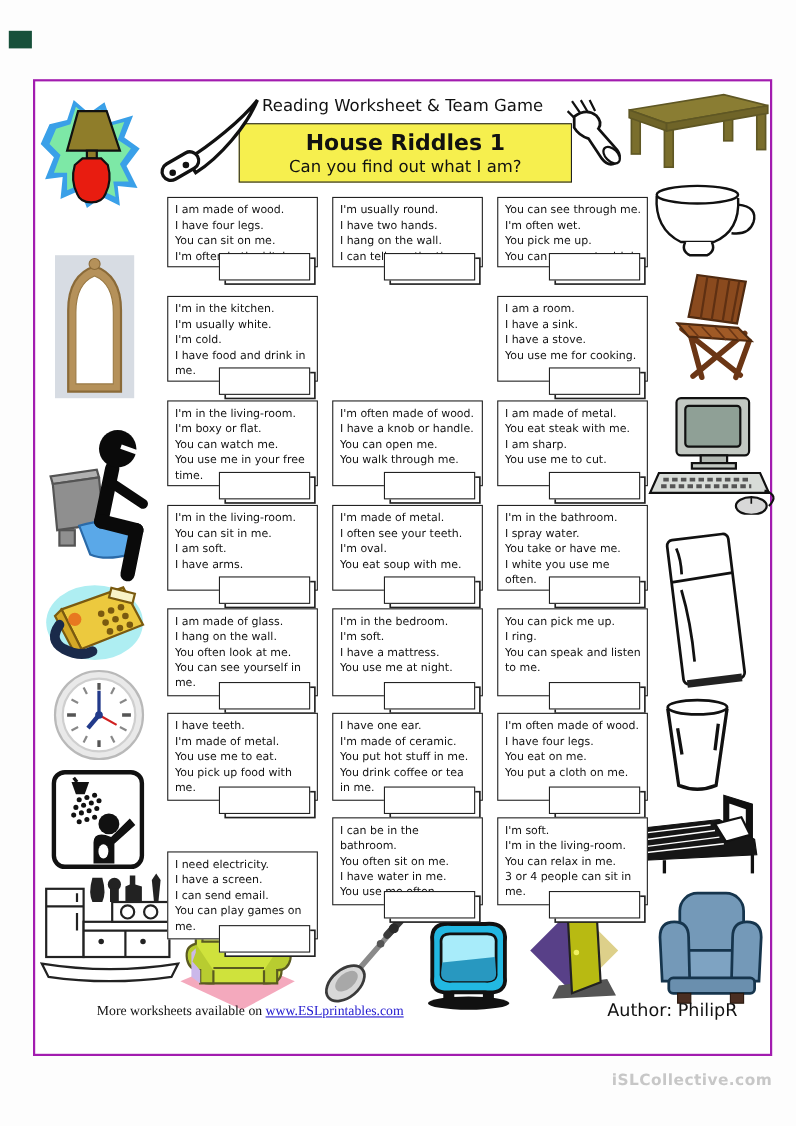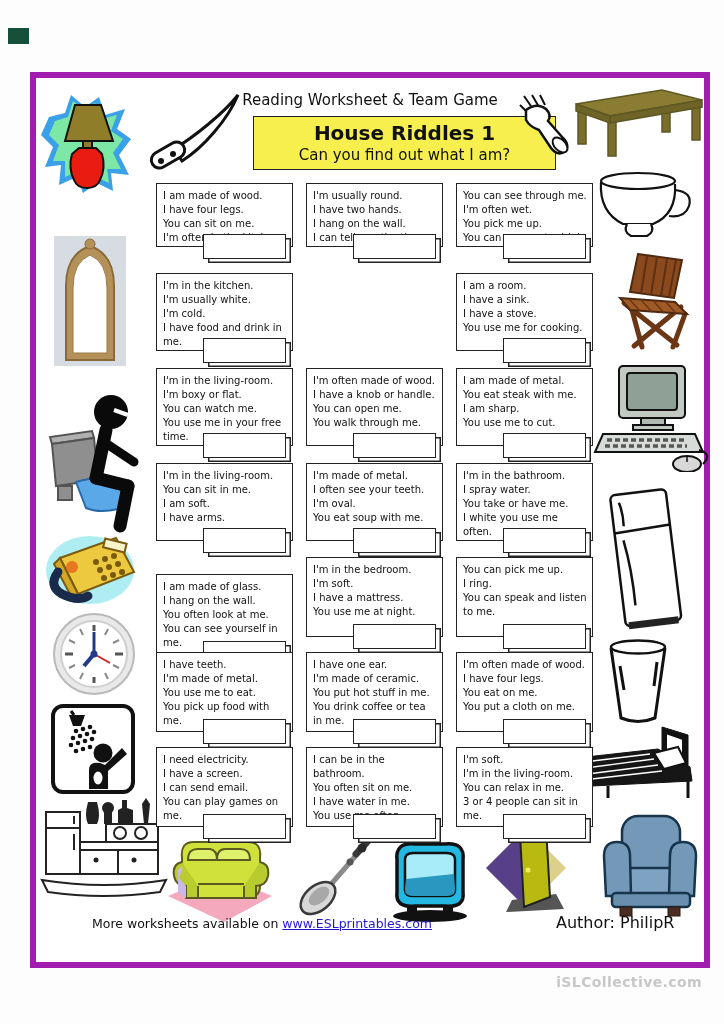--- a/index.html
+++ b/index.html
@@ -1,31 +1,31 @@
 <!DOCTYPE html>
 <html><head>
 <meta charset="utf-8">
 <style>
   html,body{margin:0;padding:0;}
   body{width:724px;height:1024px;position:relative;background:#fdfdfd;
        font-family:"DejaVu Sans",sans-serif;color:#111;overflow:hidden;}
   .sheet{position:absolute;left:30px;top:72px;width:668px;height:884px;
-         background:#fff;border:6px solid #a21caf;}
+         background:#fff;border:2px solid #a21caf;}
   .corner-mark{position:absolute;left:8px;top:28px;width:21px;height:16px;background:#17503a;}
   .kicker{position:absolute;top:13px;left:0;right:0;text-align:center;font-size:15px;}
   .titlebox{position:absolute;left:185px;top:38px;width:303px;height:54px;
-            background:#f6ef4e;border:1.5px solid #222;text-align:center;box-sizing:border-box;margin-left:32px;}
+            background:#f6ef4e;border:1.5px solid #222;text-align:center;box-sizing:border-box;}
   .title{font-size:20px;font-weight:bold;margin-top:4px;}
   .subtitle{font-size:15px;margin-top:1px;}
   .card{position:absolute;width:137px;box-sizing:border-box;background:#fff;
         border:1.5px solid #222;padding:5px 5px 3px 6px;font-size:10px;line-height:14px;}
   .blank{position:absolute;left:34%;bottom:-13px;width:60%;height:23px;background:#fff;
          border:1.5px solid #222;box-shadow:5px 4px 0 -1.5px #fff,5px 4px 0 0 #222;}
   .art{position:absolute;}
-  .footer{position:absolute;top:838px;left:56px;font-size:12.5px;white-space:nowrap;}
+  .footer{position:absolute;top:838px;left:56px;font-size:12.5px;white-space:nowrap;font-family:Liberation Serif, serif;}
   .footer a{color:#2219cf;text-decoration:underline;}
   .author{position:absolute;top:835px;left:520px;font-size:16px;white-space:nowrap;}
   .watermark{position:absolute;right:22px;top:974px;font-size:14px;font-weight:bold;
              color:#c7c7c7;letter-spacing:.4px;}
 </style>
 </head>
 <body>
 
 <div class="corner-mark"></div>
 
@@ -423,21 +423,21 @@
     <div class="blank"></div>
   </div>
   <div class="card" style="left:420px;top:385px;height:78px">
     <div>I'm in the bathroom.</div>
     <div>I spray water.</div>
     <div>You take or have me.</div>
     <div>I white you use me often.</div>
     <div class="blank"></div>
   </div>
 
-  <div class="card" style="left:120px;top:496px;height:80px">
+  <div class="card" style="left:120px;top:479px;height:80px">
     <div>I am made of glass.</div>
     <div>I hang on the wall.</div>
     <div>You often look at me.</div>
     <div>You can see yourself in me.</div>
     <div class="blank"></div>
   </div>
   <div class="card" style="left:270px;top:479px;height:80px">
     <div>I'm in the bedroom.</div>
     <div>I'm soft.</div>
     <div>I have a mattress.</div>
@@ -466,21 +466,21 @@
     <div class="blank"></div>
   </div>
   <div class="card" style="left:420px;top:574px;height:80px">
     <div>I'm often made of wood.</div>
     <div>I have four legs.</div>
     <div>You eat on me.</div>
     <div>You put a cloth on me.</div>
     <div class="blank"></div>
   </div>
 
-  <div class="card" style="left:120px;top:669px;height:80px">
+  <div class="card" style="left:120px;top:700px;height:80px">
     <div>I need electricity.</div>
     <div>I have a screen.</div>
     <div>I can send email.</div>
     <div>You can play games on me.</div>
     <div class="blank"></div>
   </div>
   <div class="card" style="left:270px;top:669px;height:80px">
     <div>I can be in the bathroom.</div>
     <div>You often sit on me.</div>
     <div>I have water in me.</div>

